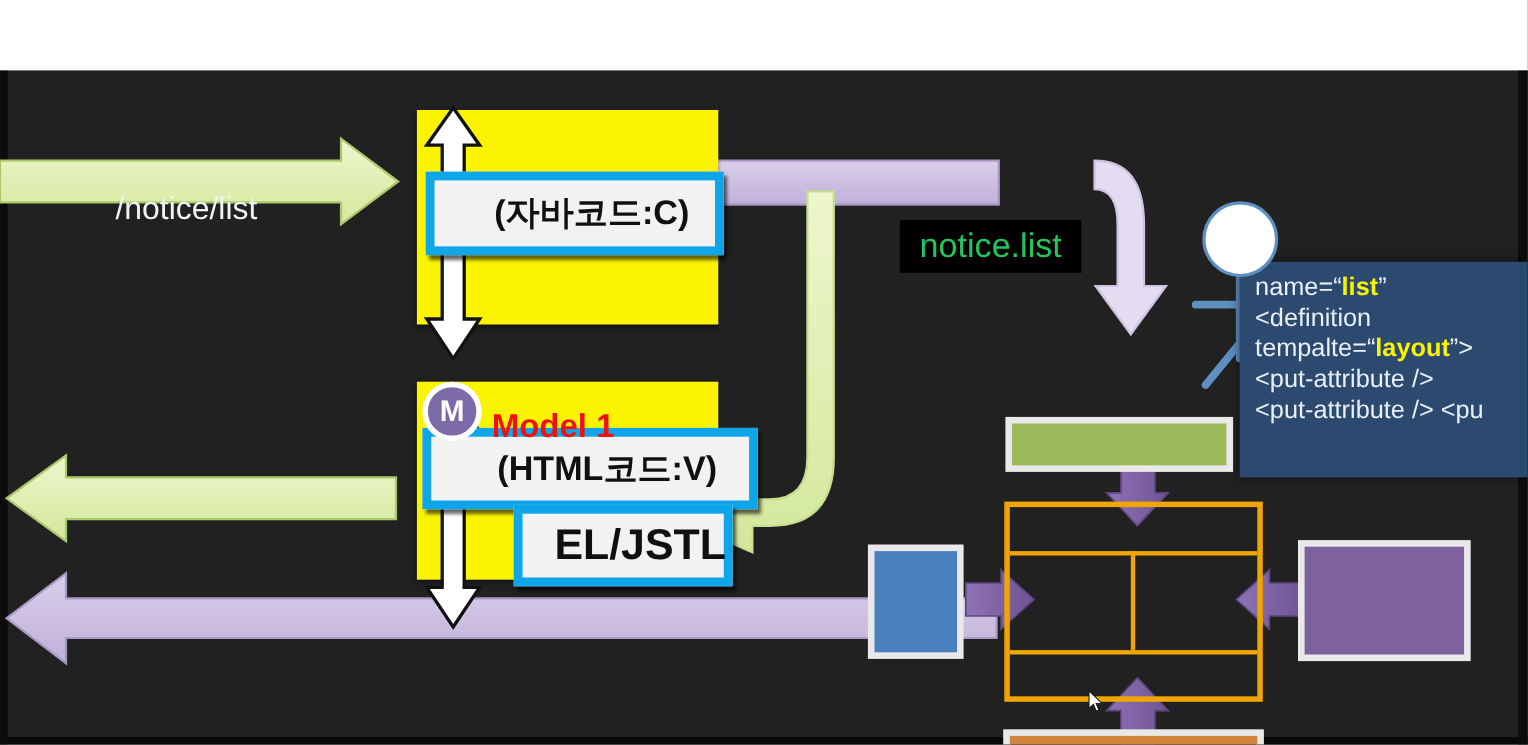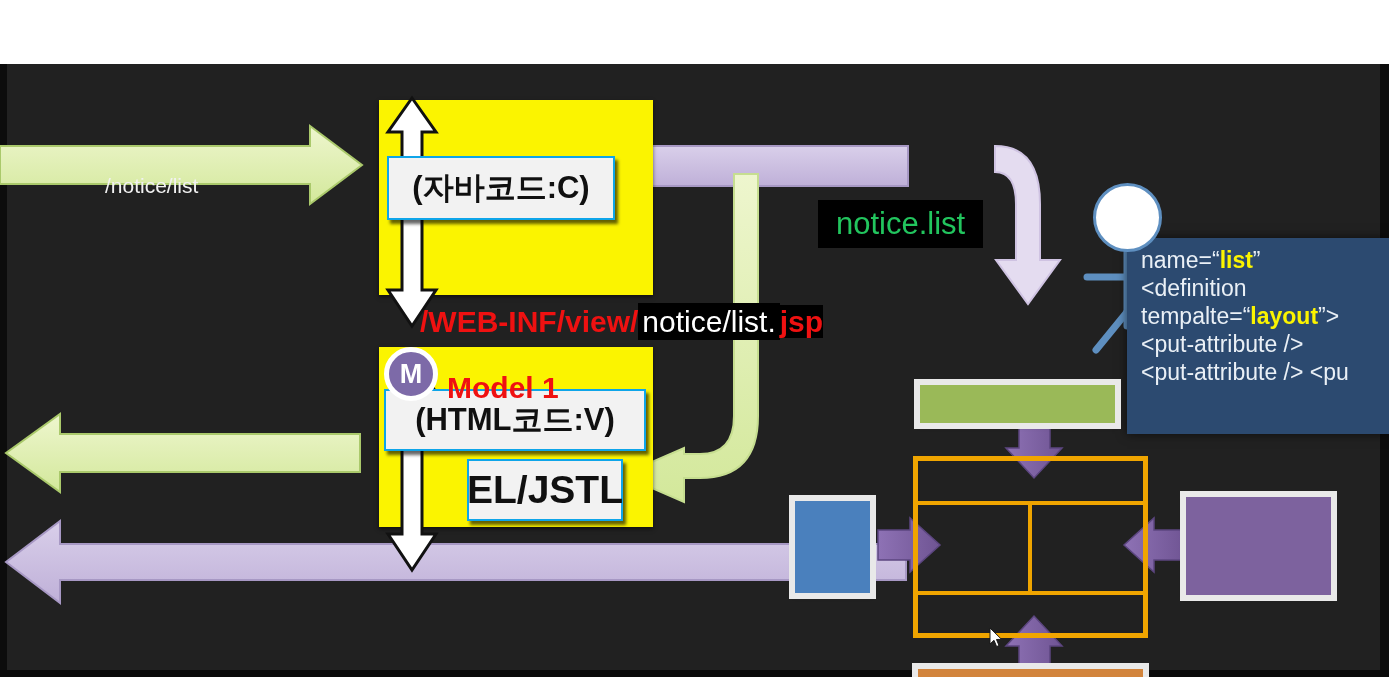--- a/index.html
+++ b/index.html
@@ -22,34 +22,34 @@
   #slide-edge-b{position:absolute;left:0;bottom:0;width:1389px;height:7px;background:#0a0a0a;}
 
   .abs{position:absolute;}
 
   
   .yellow{background:#fbf400;box-shadow:0 2px 4px rgba(0,0,0,.55);}
   #yellow-top{left:379px;top:36px;width:274px;height:195px;}
   #yellow-bottom{left:379px;top:283px;width:274px;height:180px;}
 
   
-  .wbox{background:#f2f2f2;border:2px solid #0ea5e9;box-shadow:3px 4px 3px rgba(0,0,0,.6);
+  .wbox{background:#f2f2f2;border:8px solid #0ea5e9;box-shadow:3px 4px 3px rgba(0,0,0,.6);
         display:flex;align-items:center;justify-content:center;
-        font-weight:bold;color:#101010;}
+        font-weight:bold;color:#101010;padding-left:31px;}
   #box-java{left:387px;top:92px;width:224px;height:60px;font-size:31px;}
   #box-html{left:384px;top:325px;width:258px;height:58px;font-size:31px;}
   #box-eljstl{left:467px;top:395px;width:152px;height:58px;font-size:39px;}
   
   #m-circle{left:384px;top:283px;width:54px;height:54px;border-radius:50%;
       background:#7d6aa8;border:5px solid #ffffff;box-sizing:border-box;
       display:flex;align-items:center;justify-content:center;
       color:#ffffff;font-size:27px;font-weight:bold;line-height:1;}
 
   
-  #lbl-notice-list{left:105px;top:110px;font-size:21px;color:#f2f2f2;white-space:nowrap;}
+  #lbl-notice-list{left:105px;top:110px;font-size:29px;color:#f2f2f2;white-space:nowrap;}
   #lbl-jspmvc{left:437px;top:267px;font-size:30px;font-weight:bold;color:#ffffff;white-space:nowrap;}
   #lbl-model2{left:447px;top:307px;font-size:30px;font-weight:bold;color:#ef1111;white-space:nowrap;}
 
   #path-line{left:420px;top:243px;white-space:nowrap;font-size:30px;line-height:1;}
   #path-webinf{color:#ef1111;font-weight:bold;}
   #path-mid{color:#ffffff;background:#000000;padding:2px 4px;}
   #path-ext{color:#ef1111;font-weight:bold;background:#000000;}
 
   #lbl-notice-dot{left:818px;top:136px;background:#000000;color:#22c55e;
       font-size:31px;padding:6px 18px;white-space:nowrap;}
@@ -184,23 +184,20 @@
     </svg>
 
     <div class="abs wbox" id="box-java">(자바코드:C)</div>
     <div class="abs wbox" id="box-html">(HTML코드:V)</div>
     <div class="abs wbox" id="box-eljstl">EL/JSTL</div>
 
     <div class="abs" id="m-circle">M</div>
 
     <div class="abs" id="lbl-notice-list">/notice/list</div>
 
-    <div class="abs" id="path-line">
-      <span id="path-webinf">/WEB-INF/view/</span><span id="path-mid">notice/list.</span><span id="path-ext">jsp</span>
-    </div>
 
     <div class="abs" id="lbl-model2">Model 1</div>
 
     <div class="abs" id="lbl-notice-dot">notice.list</div>
 
     <div class="abs" id="def-panel">
       <div class="defline"><span>name=“</span><span class="defhl">list</span><span>”</span></div>
       <div class="defline">&lt;definition</div>
       <div class="defline"><span>tempalte=“</span><span class="defhl">layout</span><span>”&gt;</span></div>
       <div class="defline">&lt;put-attribute  /&gt;</div>

